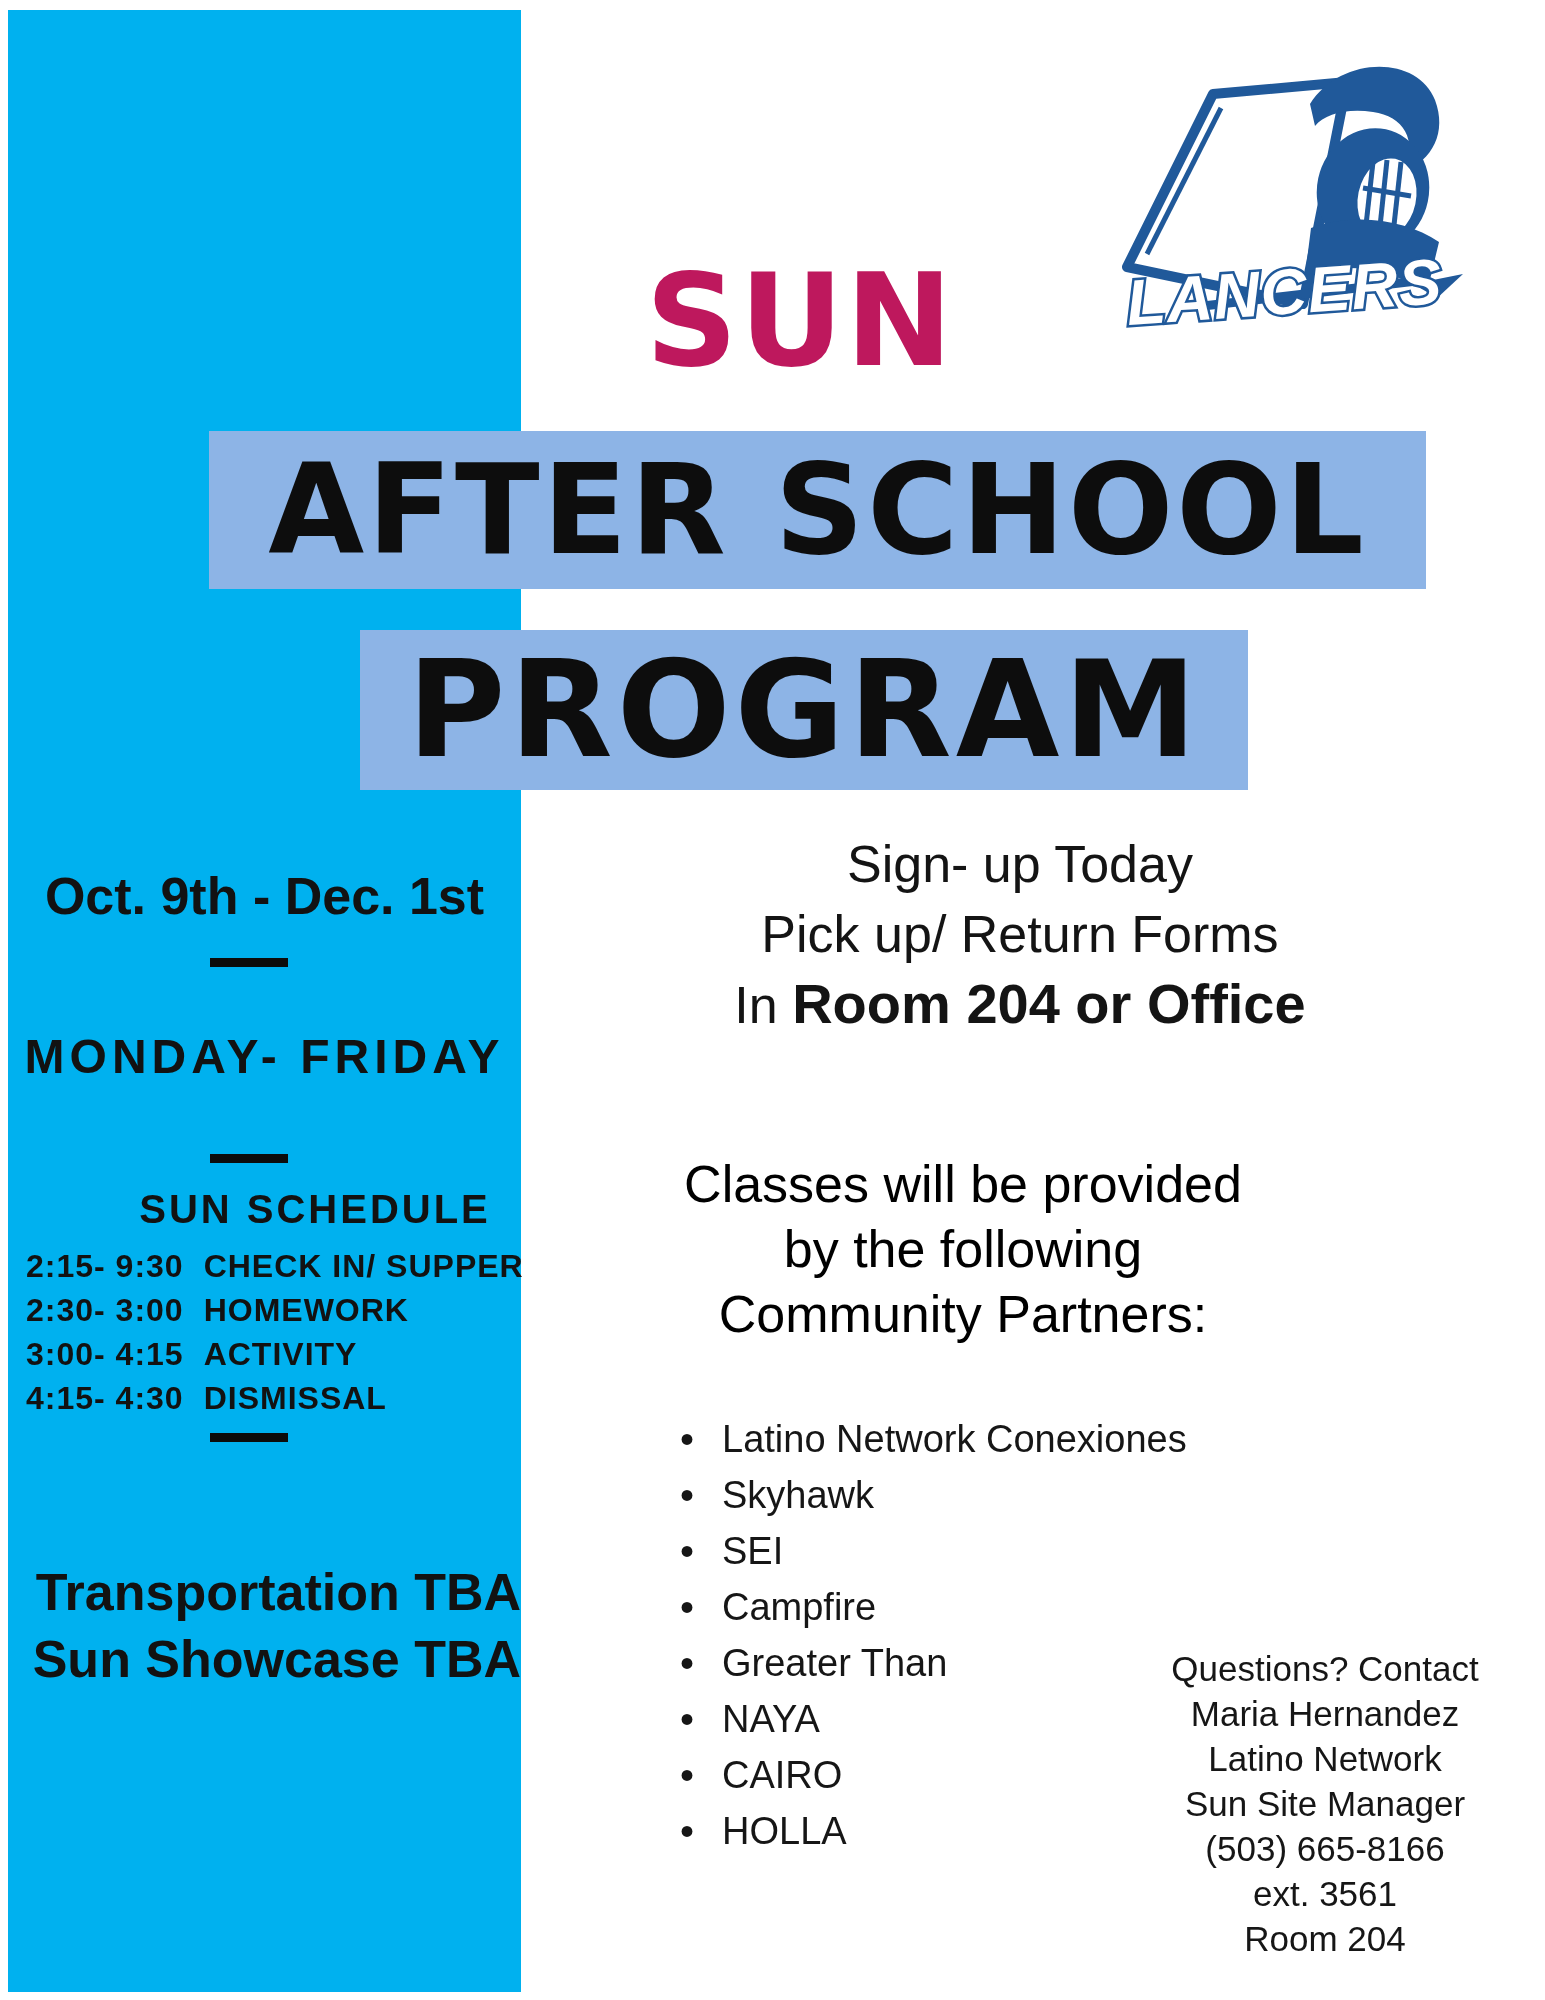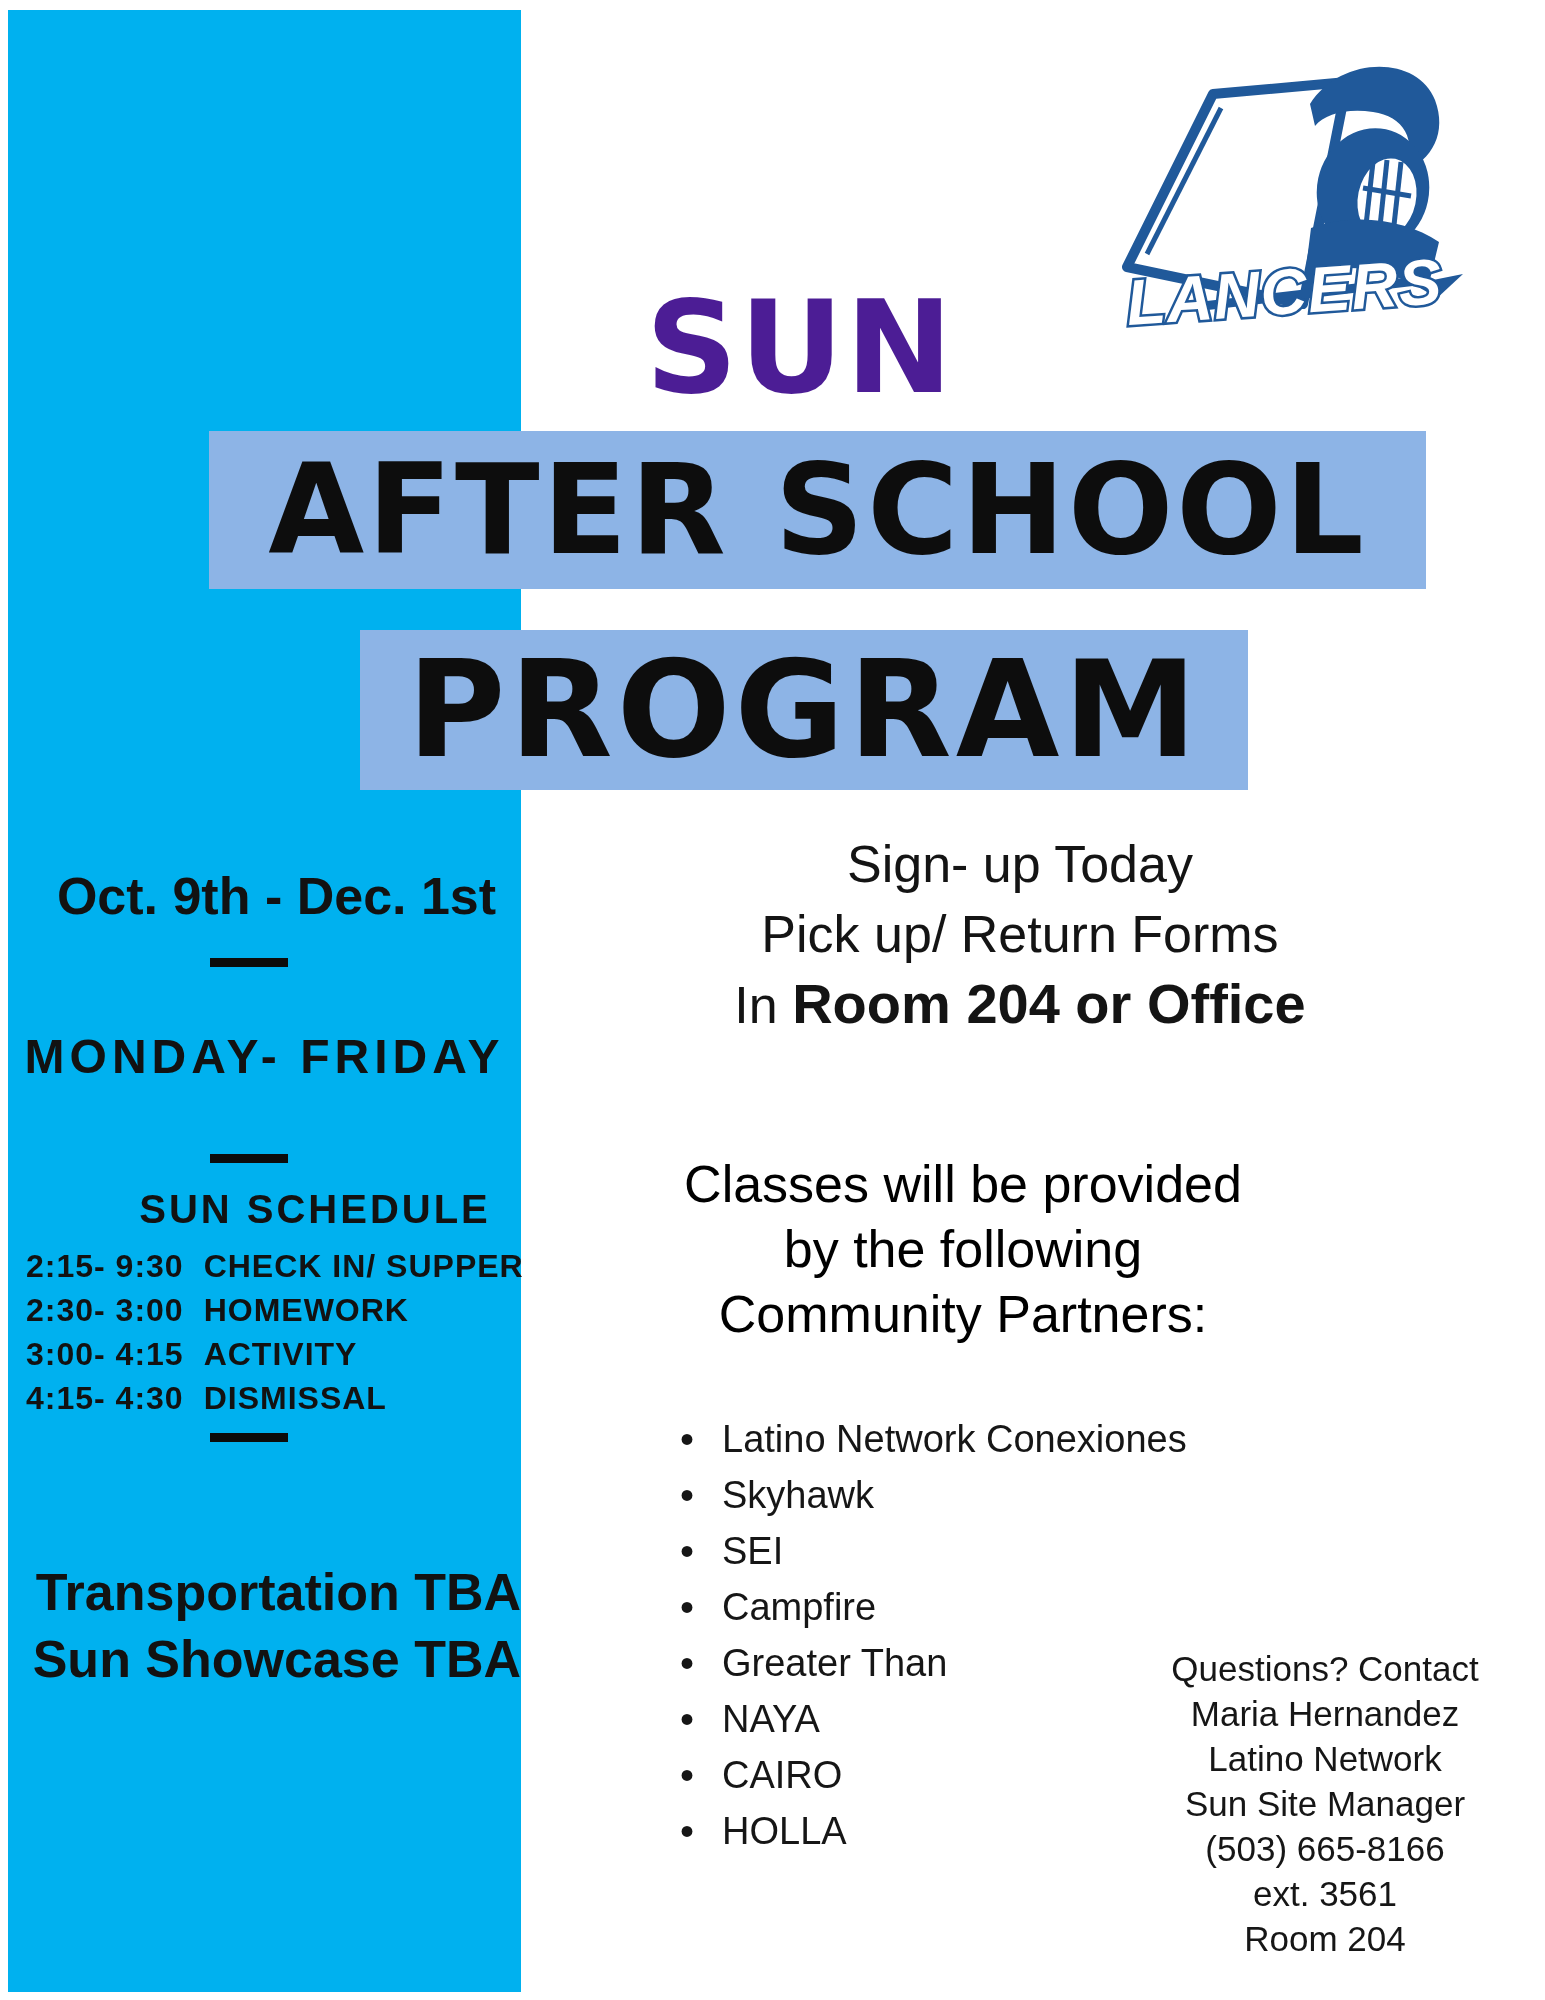--- a/index.html
+++ b/index.html
@@ -13,36 +13,36 @@
     width:1545px;height:2000px;position:relative;background:#ffffff;
     font-family:"Liberation Sans",sans-serif;color:var(--ink);overflow:hidden;
   }
   .abs{position:absolute;}
 
   
   .cyan-band{left:8px;top:10px;width:513px;height:1982px;background:var(--cyan);}
 
   
   .sun-title{
-    left:540px;top:284px;width:520px;text-align:center;
+    left:540px;top:257px;width:520px;text-align:center;
     font-family:"DejaVu Sans",sans-serif;font-weight:900;font-size:128px;line-height:1;
-    letter-spacing:2px;color:#4c1d95;white-space:nowrap;
+    letter-spacing:2px;color:#be185d;white-space:nowrap;
   }
   .banner{
     background:var(--banner_blue);display:flex;align-items:center;justify-content:center;
     font-family:"DejaVu Sans",sans-serif;font-weight:900;color:#0d0d0d;white-space:nowrap;
   }
   .banner-after{left:209px;top:431px;width:1217px;height:158px;font-size:124px;letter-spacing:3px;}
   .banner-program{left:360px;top:630px;width:888px;height:160px;font-size:134px;letter-spacing:4px;}
 
   
   .logo-box{left:1085px;top:42px;width:395px;height:340px;}
 
   
-  .date-range{left:8px;top:868px;width:513px;text-align:center;font-weight:bold;font-size:52px;line-height:1.1;white-space:nowrap;padding-left:12px;}
+  .date-range{left:8px;top:868px;width:513px;text-align:center;font-weight:bold;font-size:52px;line-height:1.1;white-space:nowrap;}
   .divider{left:210px;width:78px;height:9px;background:#0c0c0c;}
   .divider-1{top:958px;}
   .divider-2{top:1154px;}
   .divider-3{top:1433px;}
   .days-range{left:8px;top:1031px;width:513px;text-align:center;font-weight:bold;font-size:48px;letter-spacing:5px;line-height:1.1;white-space:nowrap;}
   .schedule-title{left:115px;top:1187px;width:400px;text-align:center;font-weight:bold;font-size:40px;letter-spacing:3px;line-height:1.1;white-space:nowrap;}
   .schedule-rows{left:26px;top:1244px;width:500px;}
   .sched-row{line-height:44px;font-weight:bold;font-size:32px;letter-spacing:1px;white-space:nowrap;}
   .sched-act{margin-left:20px;}
   .tba-block{left:8px;top:1559px;width:513px;text-align:right;font-weight:bold;font-size:52px;line-height:67px;white-space:nowrap;}

